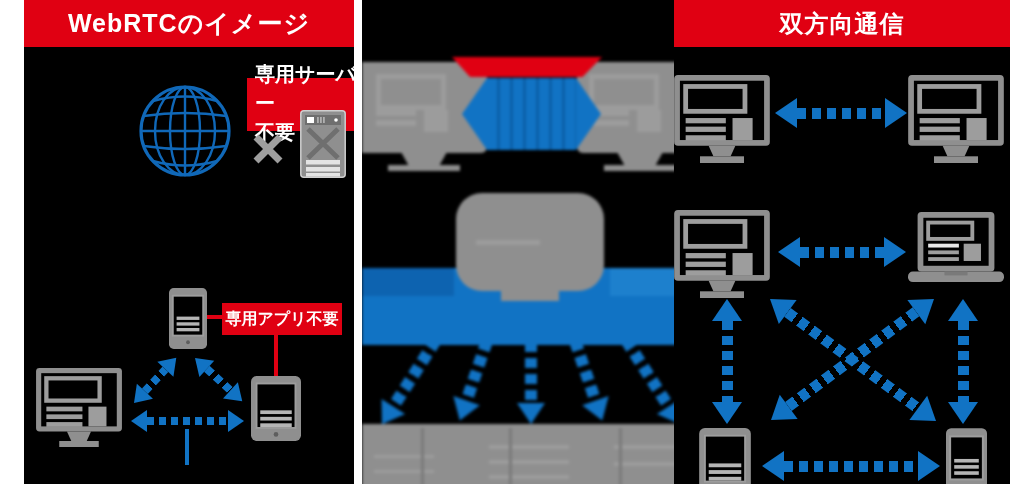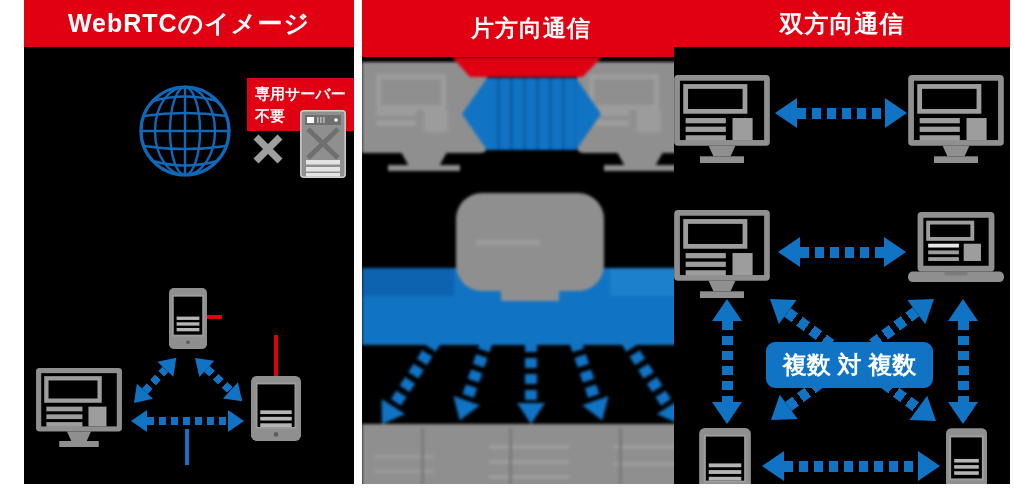--- a/index.html
+++ b/index.html
@@ -127,39 +127,40 @@
       <line x1="47" y1="3" x2="47" y2="91" stroke-width="2.4"></line>
       <path d="M15,17 Q47,8 79,17" stroke-width="2.4"></path>
       <path d="M5.6,32 Q47,26 88.4,32" stroke-width="2.4"></path>
       <path d="M3,47 L91,47" stroke-width="2.4"></path>
       <path d="M5.6,62 Q47,68 88.4,62" stroke-width="2.4"></path>
       <path d="M15,77 Q47,86 79,77" stroke-width="2.4"></path>
     </g>
   </svg>
 
   <div class="rbox" style="left:223px;top:78px;width:107px;height:53px;padding-left:8px;">
-    <div style="font-size:15px;line-height:1.45;">
+    <div style="font-size:20px;line-height:1.45;font-family:Liberation Mono, monospace;">
       <div>専用サーバー</div>
       <div>不要</div>
     </div>
   </div>
 
   <svg class="abs" style="left:227px;top:132px" width="34" height="34" viewBox="0 0 34 34">
     <path d="M5,5 L29,29 M29,5 L5,29" stroke="#9e9e9e" stroke-width="7"></path>
   </svg>
 
   <svg class="abs" style="left:276px;top:110px" width="46" height="68">
       <use href="#sym-server"></use>
     </svg>
 
   <svg class="abs" style="left:145px;top:288px" width="38" height="61">
       <use href="#sym-phone"></use>
     </svg>
 
   <div class="rline" style="left:183px;top:315px;width:15px;height:4px;"></div>
+  <div class="rbox" style="left:198px;top:303px;width:120px;height:32px;justify-content:center;font-size:16px;">専用アプリ不要</div>
   <div class="rline" style="left:250px;top:335px;width:4px;height:41px;"></div>
 
   <svg class="abs" style="left:12px;top:368px" width="86" height="79">
       <use href="#sym-monitor"></use>
     </svg>
 
   <svg class="abs" style="left:227px;top:376px" width="50" height="65">
       <use href="#sym-tablet"></use>
     </svg>
 
@@ -250,21 +251,20 @@
       <div class="abs" style="left:0;top:0;width:92px;height:28px;background:#0d63b0;"></div>
       <div class="abs" style="left:248px;top:0;width:90px;height:28px;background:#1d80cd;"></div>
     </div>
 
     <div class="abs" style="left:94px;top:193px;width:148px;height:98px;background:var(--device-gray);border-radius:26px;">
       <div class="faint" style="left:20px;top:47px;width:64px;height:5px;"></div>
     </div>
     <div class="abs" style="left:139px;top:287px;width:58px;height:14px;background:var(--device-gray);"></div>
   </div>
 
-  <div class="hdr">片方向通信</div>
 </div>
 
 <div class="p" id="p3">
   <div class="hdr">双方向通信</div>
 
   <svg class="abs" style="left:0px;top:75px" width="96" height="88">
       <use href="#sym-monitor"></use>
     </svg>
   <svg class="abs" style="left:234px;top:75px" width="96" height="88">
       <use href="#sym-monitor"></use>
@@ -312,14 +312,13 @@
       <div class="hL"></div>
       <div class="sh"></div>
       <div class="hR"></div>
     </div>
   <div class="ar ar-m" style="left:260px;top:284px;width:203px;transform:rotate(143.4deg);">
       <div class="hL"></div>
       <div class="sh"></div>
       <div class="hR"></div>
     </div>
 
-  <div class="bbox" style="left:92px;top:342px;width:167px;height:46px;border-radius:9px;font-size:24px;z-index:5;">複数 対 複数</div>
 </div>
 
 </body></html>

